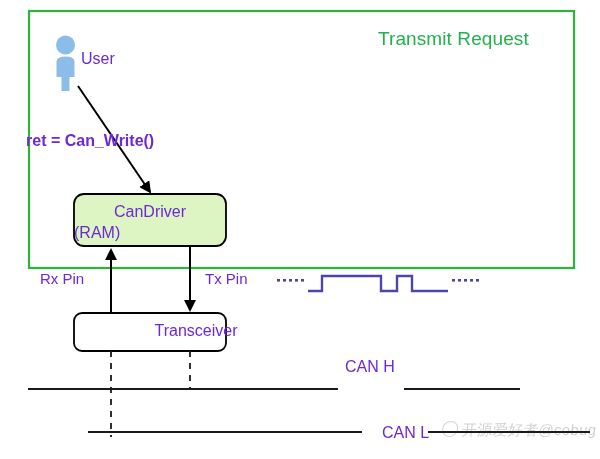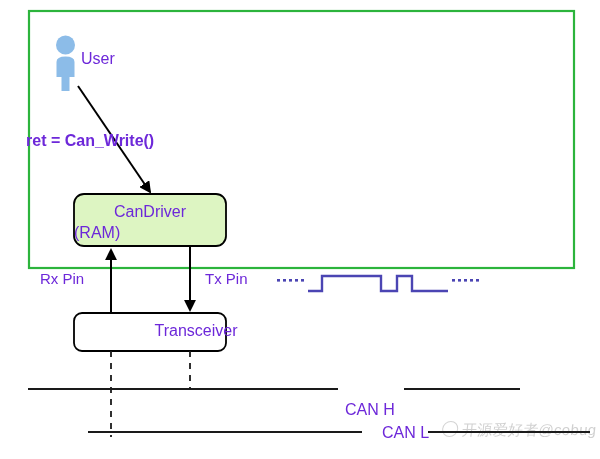--- a/index.html
+++ b/index.html
@@ -80,21 +80,21 @@
   #transceiver-label {
     left: 74px;
     top: 322px;
     width: 152px;
     text-align: center;
     font-size: 16px;
     margin-left: 46px;
   }
   #can-h-label {
     left: 345px;
-    top: 401px;
+    top: 358px;
     font-size: 16px;
   }
   #can-l-label {
     left: 382px;
     top: 424px;
     font-size: 16px;
   }
   #watermark {
     position: absolute;
     left: 442px;
@@ -169,20 +169,21 @@
       <g fill="#4b45b3">
         <rect x="452" y="279" width="3" height="2.6"></rect>
         <rect x="458" y="279" width="3" height="2.6"></rect>
         <rect x="464" y="279" width="3" height="2.6"></rect>
         <rect x="470" y="279" width="3" height="2.6"></rect>
         <rect x="476" y="279" width="3" height="2.6"></rect>
       </g>
     </g>
   </svg>
 
+  <div class="lbl" id="scope-title">Transmit Request</div>
 
   <div class="lbl" id="user-label">User</div>
 
   <div class="lbl" id="call-label">ret = Can_Write()</div>
 
   <div class="box-text-wrap">
     <div class="lbl" id="candriver-line1">CanDriver</div>
     <div class="lbl" id="candriver-line2">(RAM)</div>
   </div>
 

